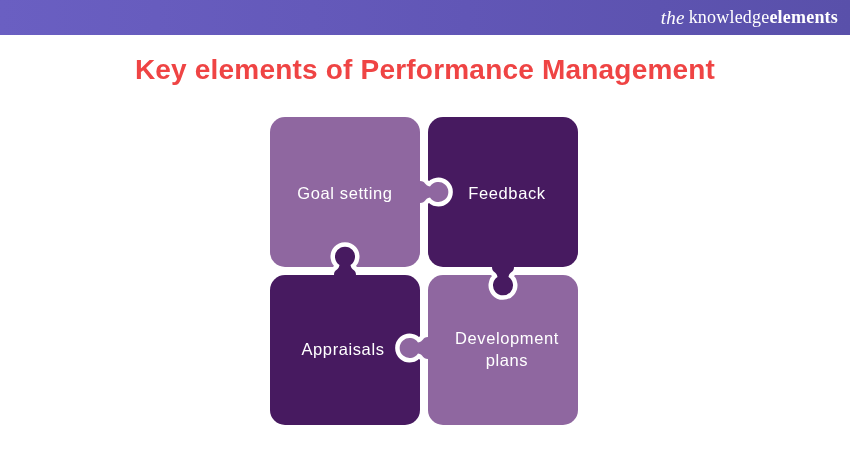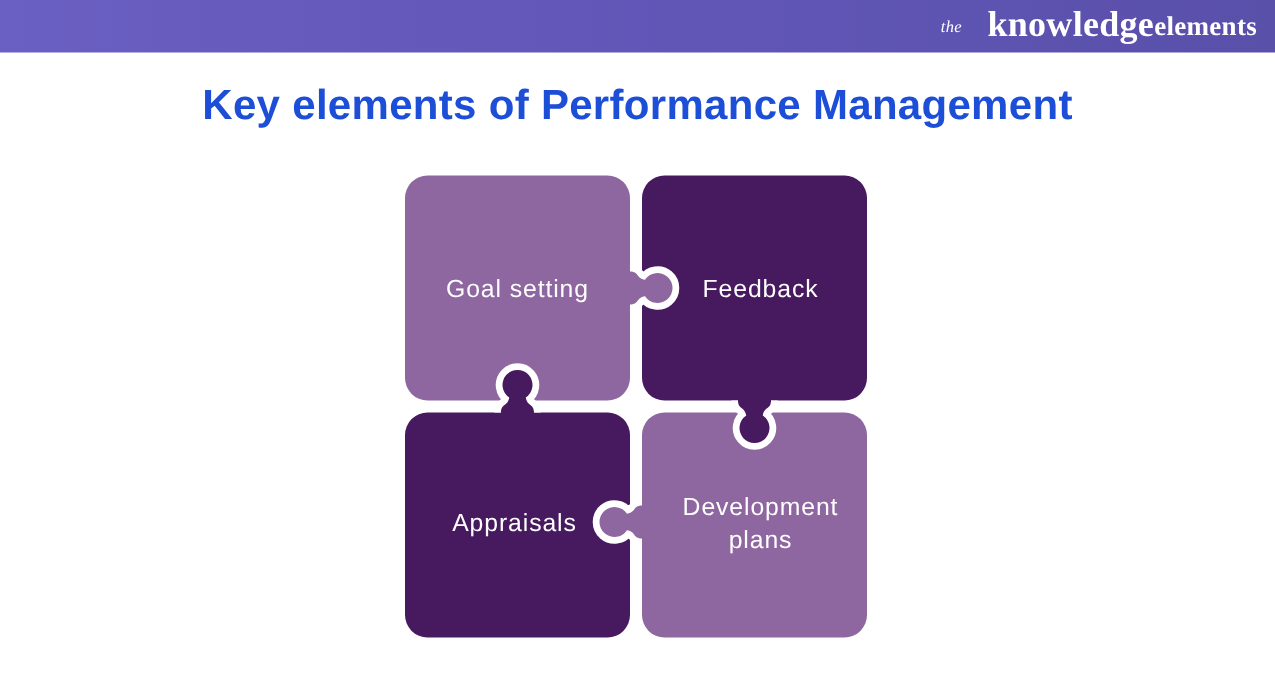--- a/index.html
+++ b/index.html
@@ -25,36 +25,36 @@
     height: 35px;
     display: flex;
     align-items: center;
     color: #ffffff;
     font-family: "Liberation Serif", serif;
     white-space: nowrap;
     letter-spacing: 0.2px;
   }
   .logo .logo-the {
     font-style: italic;
-    font-size: 11px;
-    margin-right: 17px;
+    font-size: 19px;
+    margin-right: 4px;
   }
-  .logo .logo-knowledge { font-size: 24px; font-weight: 700; }
+  .logo .logo-knowledge { font-size: 18px; font-weight: 400; }
   .logo .logo-academy  { font-size: 18px; font-weight: 700; }
   
   .page-title {
     position: absolute;
     top: 54px;
     left: 0;
     width: 850px;
     text-align: center;
     font-size: 28px;
     font-weight: 700;
     letter-spacing: 0.2px;
-    color: #1d4ed8;
+    color: #ef4444;
   }
   
   .diagram-svg {
     position: absolute;
     top: 0; left: 0;
   }
   .piece-label {
     fill: #ffffff;
     font-family: "Liberation Sans", sans-serif;
     font-size: 16.5px;

